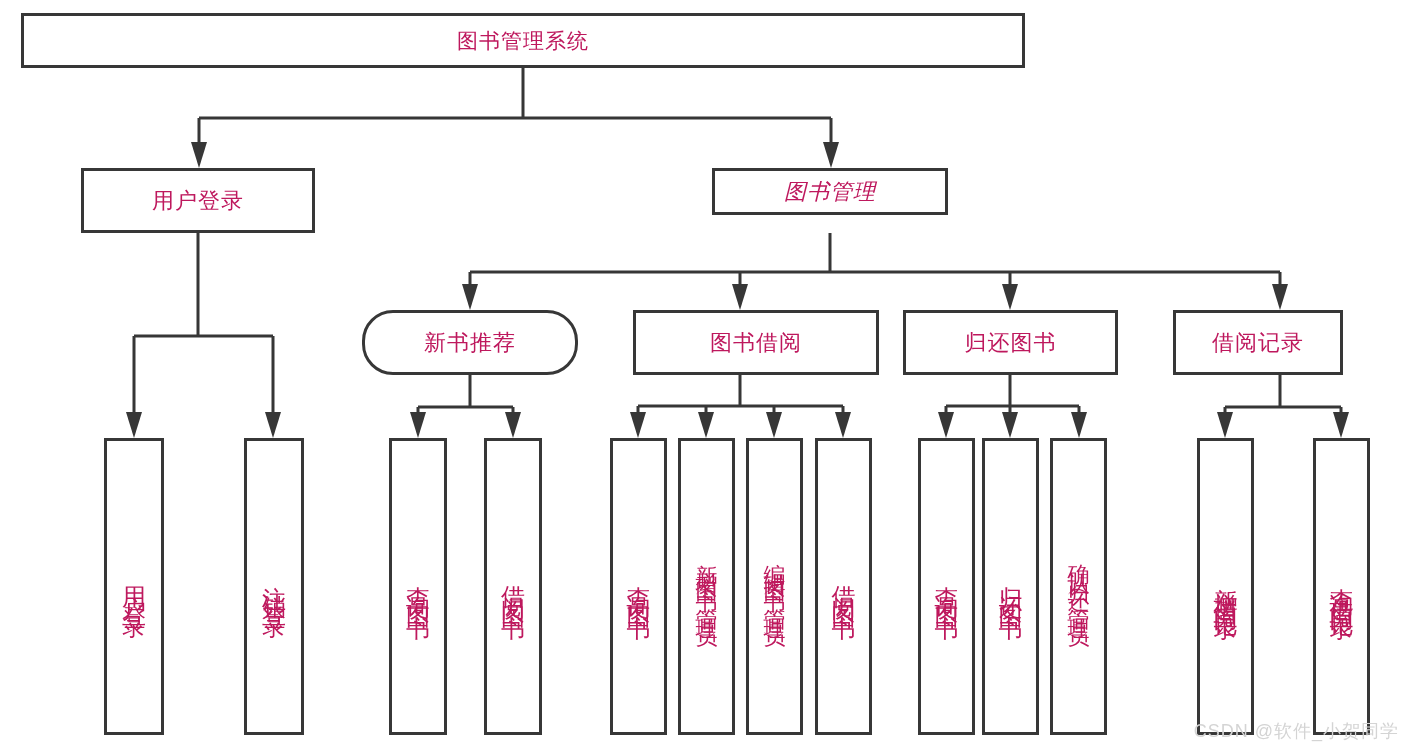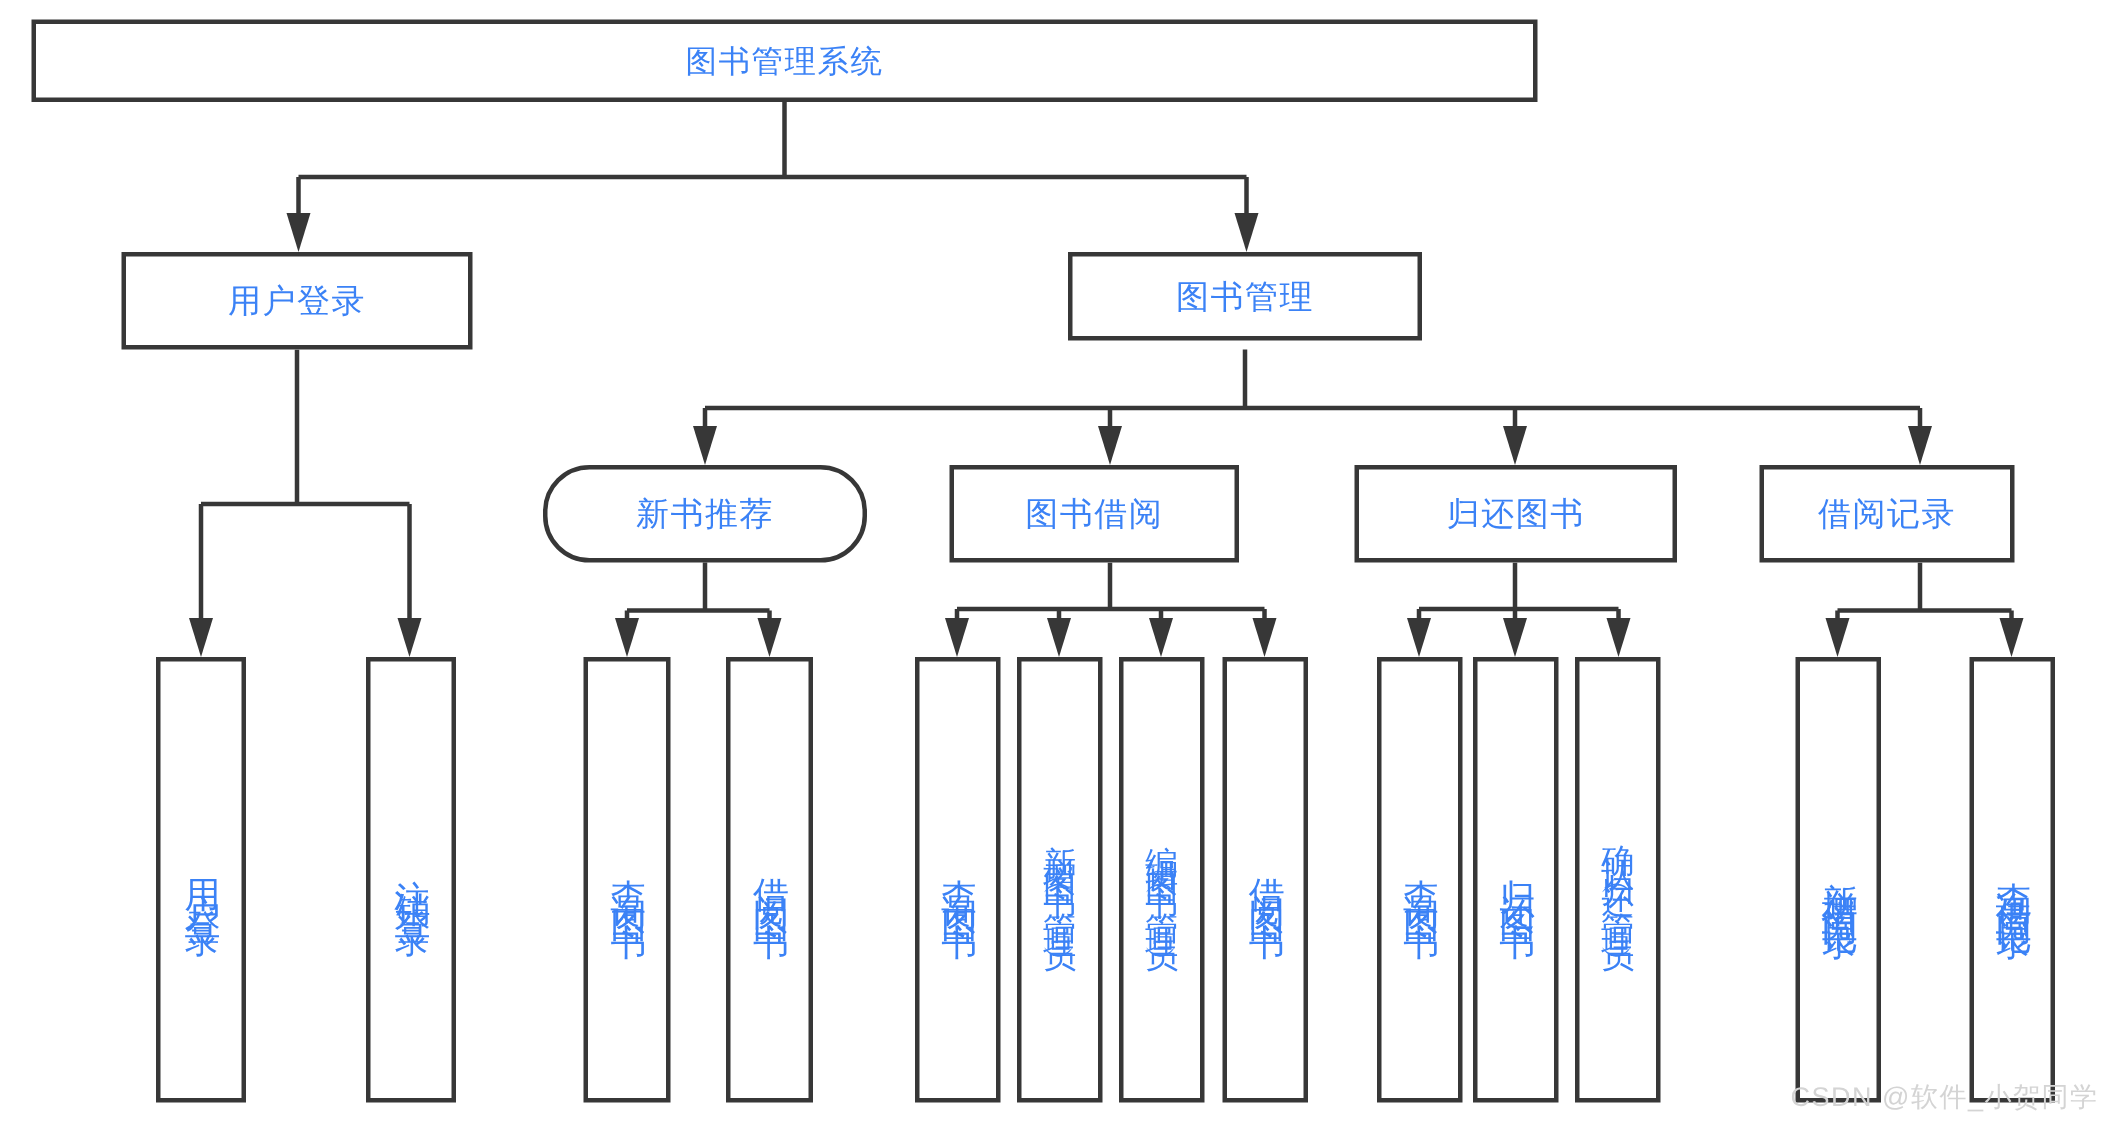--- a/index.html
+++ b/index.html
@@ -3,21 +3,21 @@
 <meta charset="utf-8">
 <style>
   html,body{margin:0;padding:0;background:#ffffff;}
   .canvas{
     position:relative;width:1405px;height:747px;background:#ffffff;overflow:hidden;
     font-family:"Liberation Sans",sans-serif;color:#2d2d2d;
   }
   .wires{position:absolute;left:0;top:0;z-index:0;}
   .node{
     position:absolute;background:#ffffff;border:3px solid #373737;box-sizing:border-box;
-    display:flex;align-items:center;justify-content:center;z-index:1;color:#3b82f6;
+    display:flex;align-items:center;justify-content:center;z-index:1;color:#be185d;
   }
   .hbox{font-size:22px;letter-spacing:1px;white-space:nowrap;}
   .root-box{font-size:21px;}
   .vbox span{writing-mode:vertical-rl;text-orientation:mixed;line-height:1;display:block;}
   .ls4 span{font-size:24px;letter-spacing:10px;}
   .ls6 span{font-size:24px;letter-spacing:6px;}
   .ls9 span{font-size:22px;letter-spacing:9px;}
   .watermark{
     position:absolute;right:6px;bottom:4px;z-index:3;
     font-size:18px;color:#d4d4d4;letter-spacing:1px;white-space:nowrap;
@@ -71,28 +71,28 @@
     </g>
   </svg>
 
   <div class="node hbox root-box" style="left:21px;top:13px;width:1004px;height:55px;">
     <span>图书管理系统</span>
   </div>
 
   <div class="node hbox" style="left:81px;top:168px;width:234px;height:65px;">
     <span>用户登录</span>
   </div>
-  <div class="node hbox" style="left:712px;top:168px;width:236px;height:59px;">
+  <div class="node hbox" style="left:712px;top:168px;width:236px;height:47px;font-style:italic;">
     <span>图书管理</span>
   </div>
 
   <div class="node hbox" style="left:362px;top:310px;width:216px;height:65px;border-radius:31px;">
     <span>新书推荐</span>
   </div>
-  <div class="node hbox" style="left:633px;top:310px;width:193px;height:65px;text-align:right;">
+  <div class="node hbox" style="left:633px;top:310px;width:246px;height:65px;text-align:right;">
     <span>图书借阅</span>
   </div>
   <div class="node hbox" style="left:903px;top:310px;width:215px;height:65px;">
     <span>归还图书</span>
   </div>
   <div class="node hbox" style="left:1173px;top:310px;width:170px;height:65px;">
     <span>借阅记录</span>
   </div>
 
   <div class="node vbox ls4" style="left:104px;top:438px;width:60px;height:297px;">

